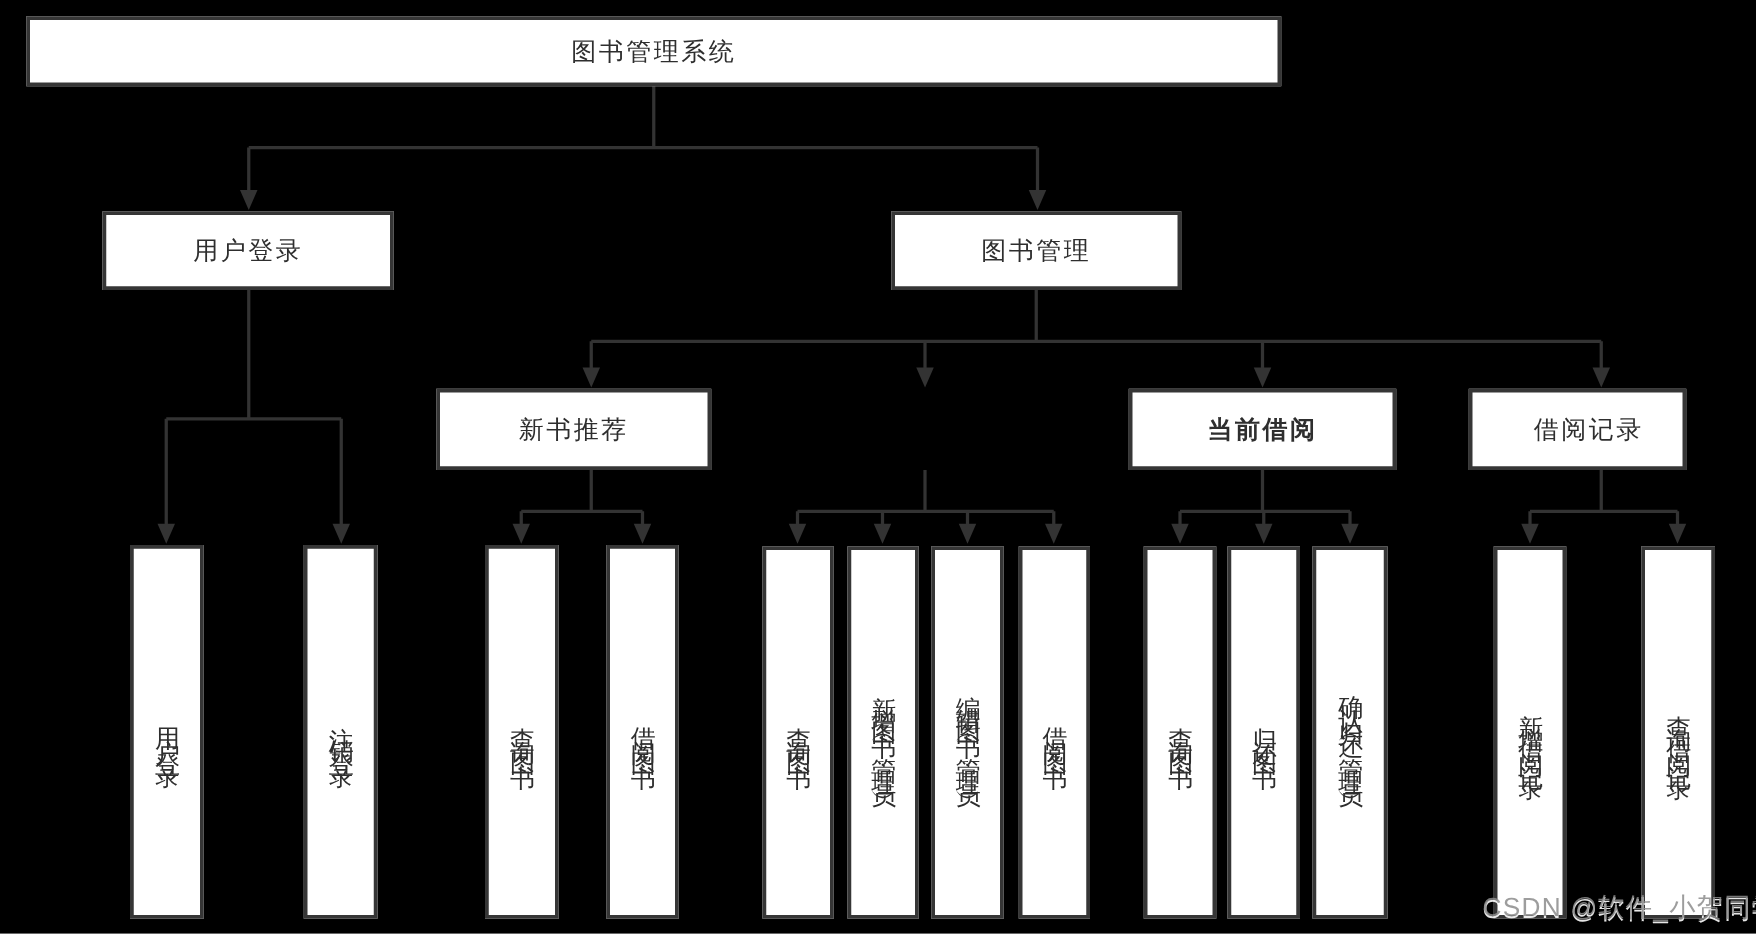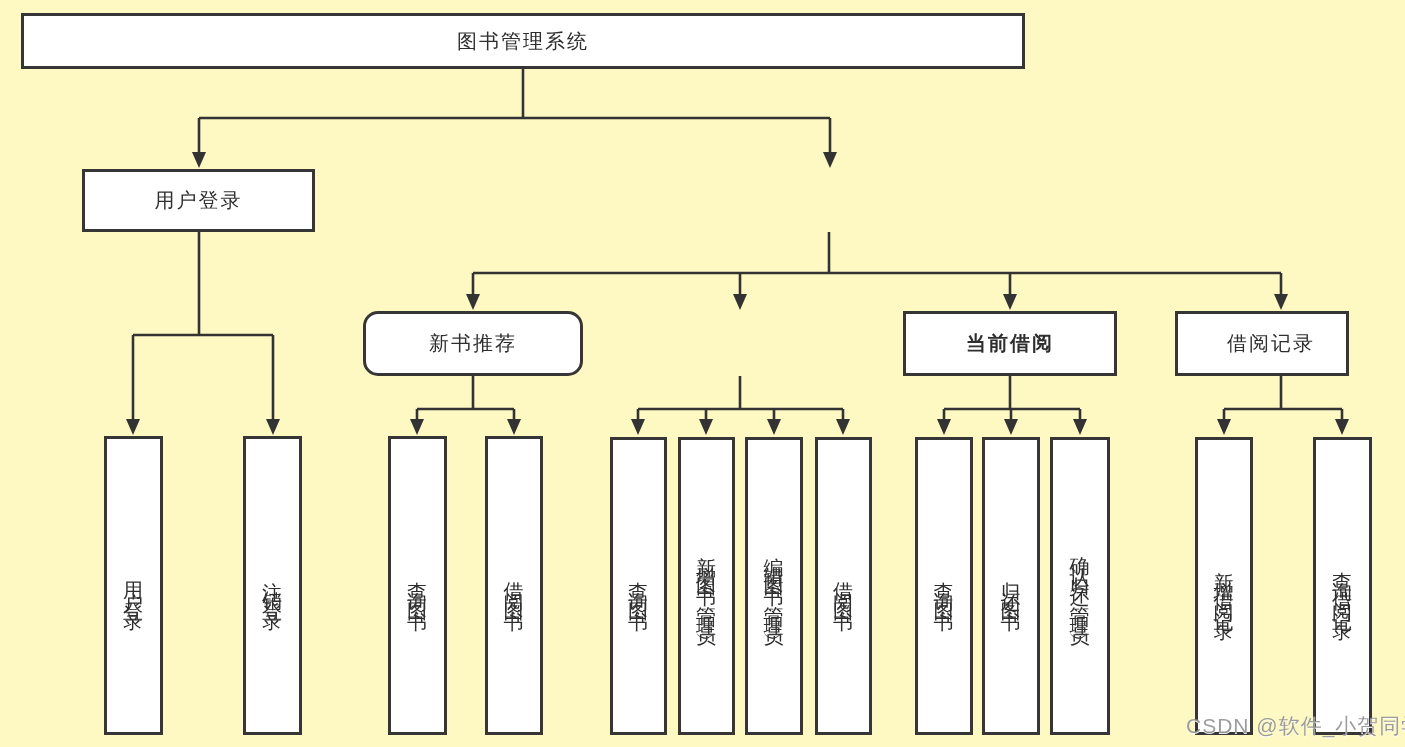--- a/index.html
+++ b/index.html
@@ -1,20 +1,20 @@
 <!DOCTYPE html>
 <html><head>
 <meta charset="utf-8">
 <style>
   html, body { margin: 0; padding: 0; background: #ffffff; }
   .canvas {
     position: relative;
     width: 1405px;
     height: 747px;
-    background: #fef9c3;
+    background: #000000;
     font-family: "Liberation Sans", sans-serif;
     overflow: hidden;
   }
   .connector-svg {
     position: absolute;
     left: 0; top: 0;
     width: 1405px; height: 747px;
     pointer-events: none;
   }
   .box {
@@ -122,22 +122,23 @@
       <polygon points="1073,419 1087,419 1080,435"></polygon>
 
       <polygon points="1217,419 1231,419 1224,435"></polygon>
       <polygon points="1335,419 1349,419 1342,435"></polygon>
     </g>
   </svg>
 
   <div class="box" style="left:21px; top:13px; width:1004px; height:56px;">图书管理系统</div>
 
   <div class="box" style="left:82px; top:169px; width:233px; height:63px;">用户登录</div>
+  <div class="box" style="left:713px; top:169px; width:232px; height:63px;">图书管理</div>
 
-  <div class="box" style="left:363px; top:311px; width:220px; height:65px;border-radius:15px;">新书推荐</div>
+  <div class="box" style="left:349px; top:311px; width:220px; height:65px;">新书推荐</div>
   <div class="box" style="left:903px; top:311px; width:214px; height:65px;font-weight:bold;">当前借阅</div>
   <div class="box" style="left:1175px; top:311px; width:174px; height:65px;padding-left:18px;">借阅记录</div>
 
   <div class="box leaf" style="left:104px; top:436px; width:59px; height:299px;">用户登录</div>
   <div class="box leaf" style="left:243px; top:436px; width:59px; height:299px;">注销登录</div>
 
   <div class="box leaf" style="left:388px; top:436px; width:59px; height:299px;">查询图书</div>
   <div class="box leaf" style="left:485px; top:436px; width:58px; height:299px;">借阅图书</div>
 
   <div class="box leaf" style="left:610px; top:437px; width:57px; height:298px;">查询图书</div>

